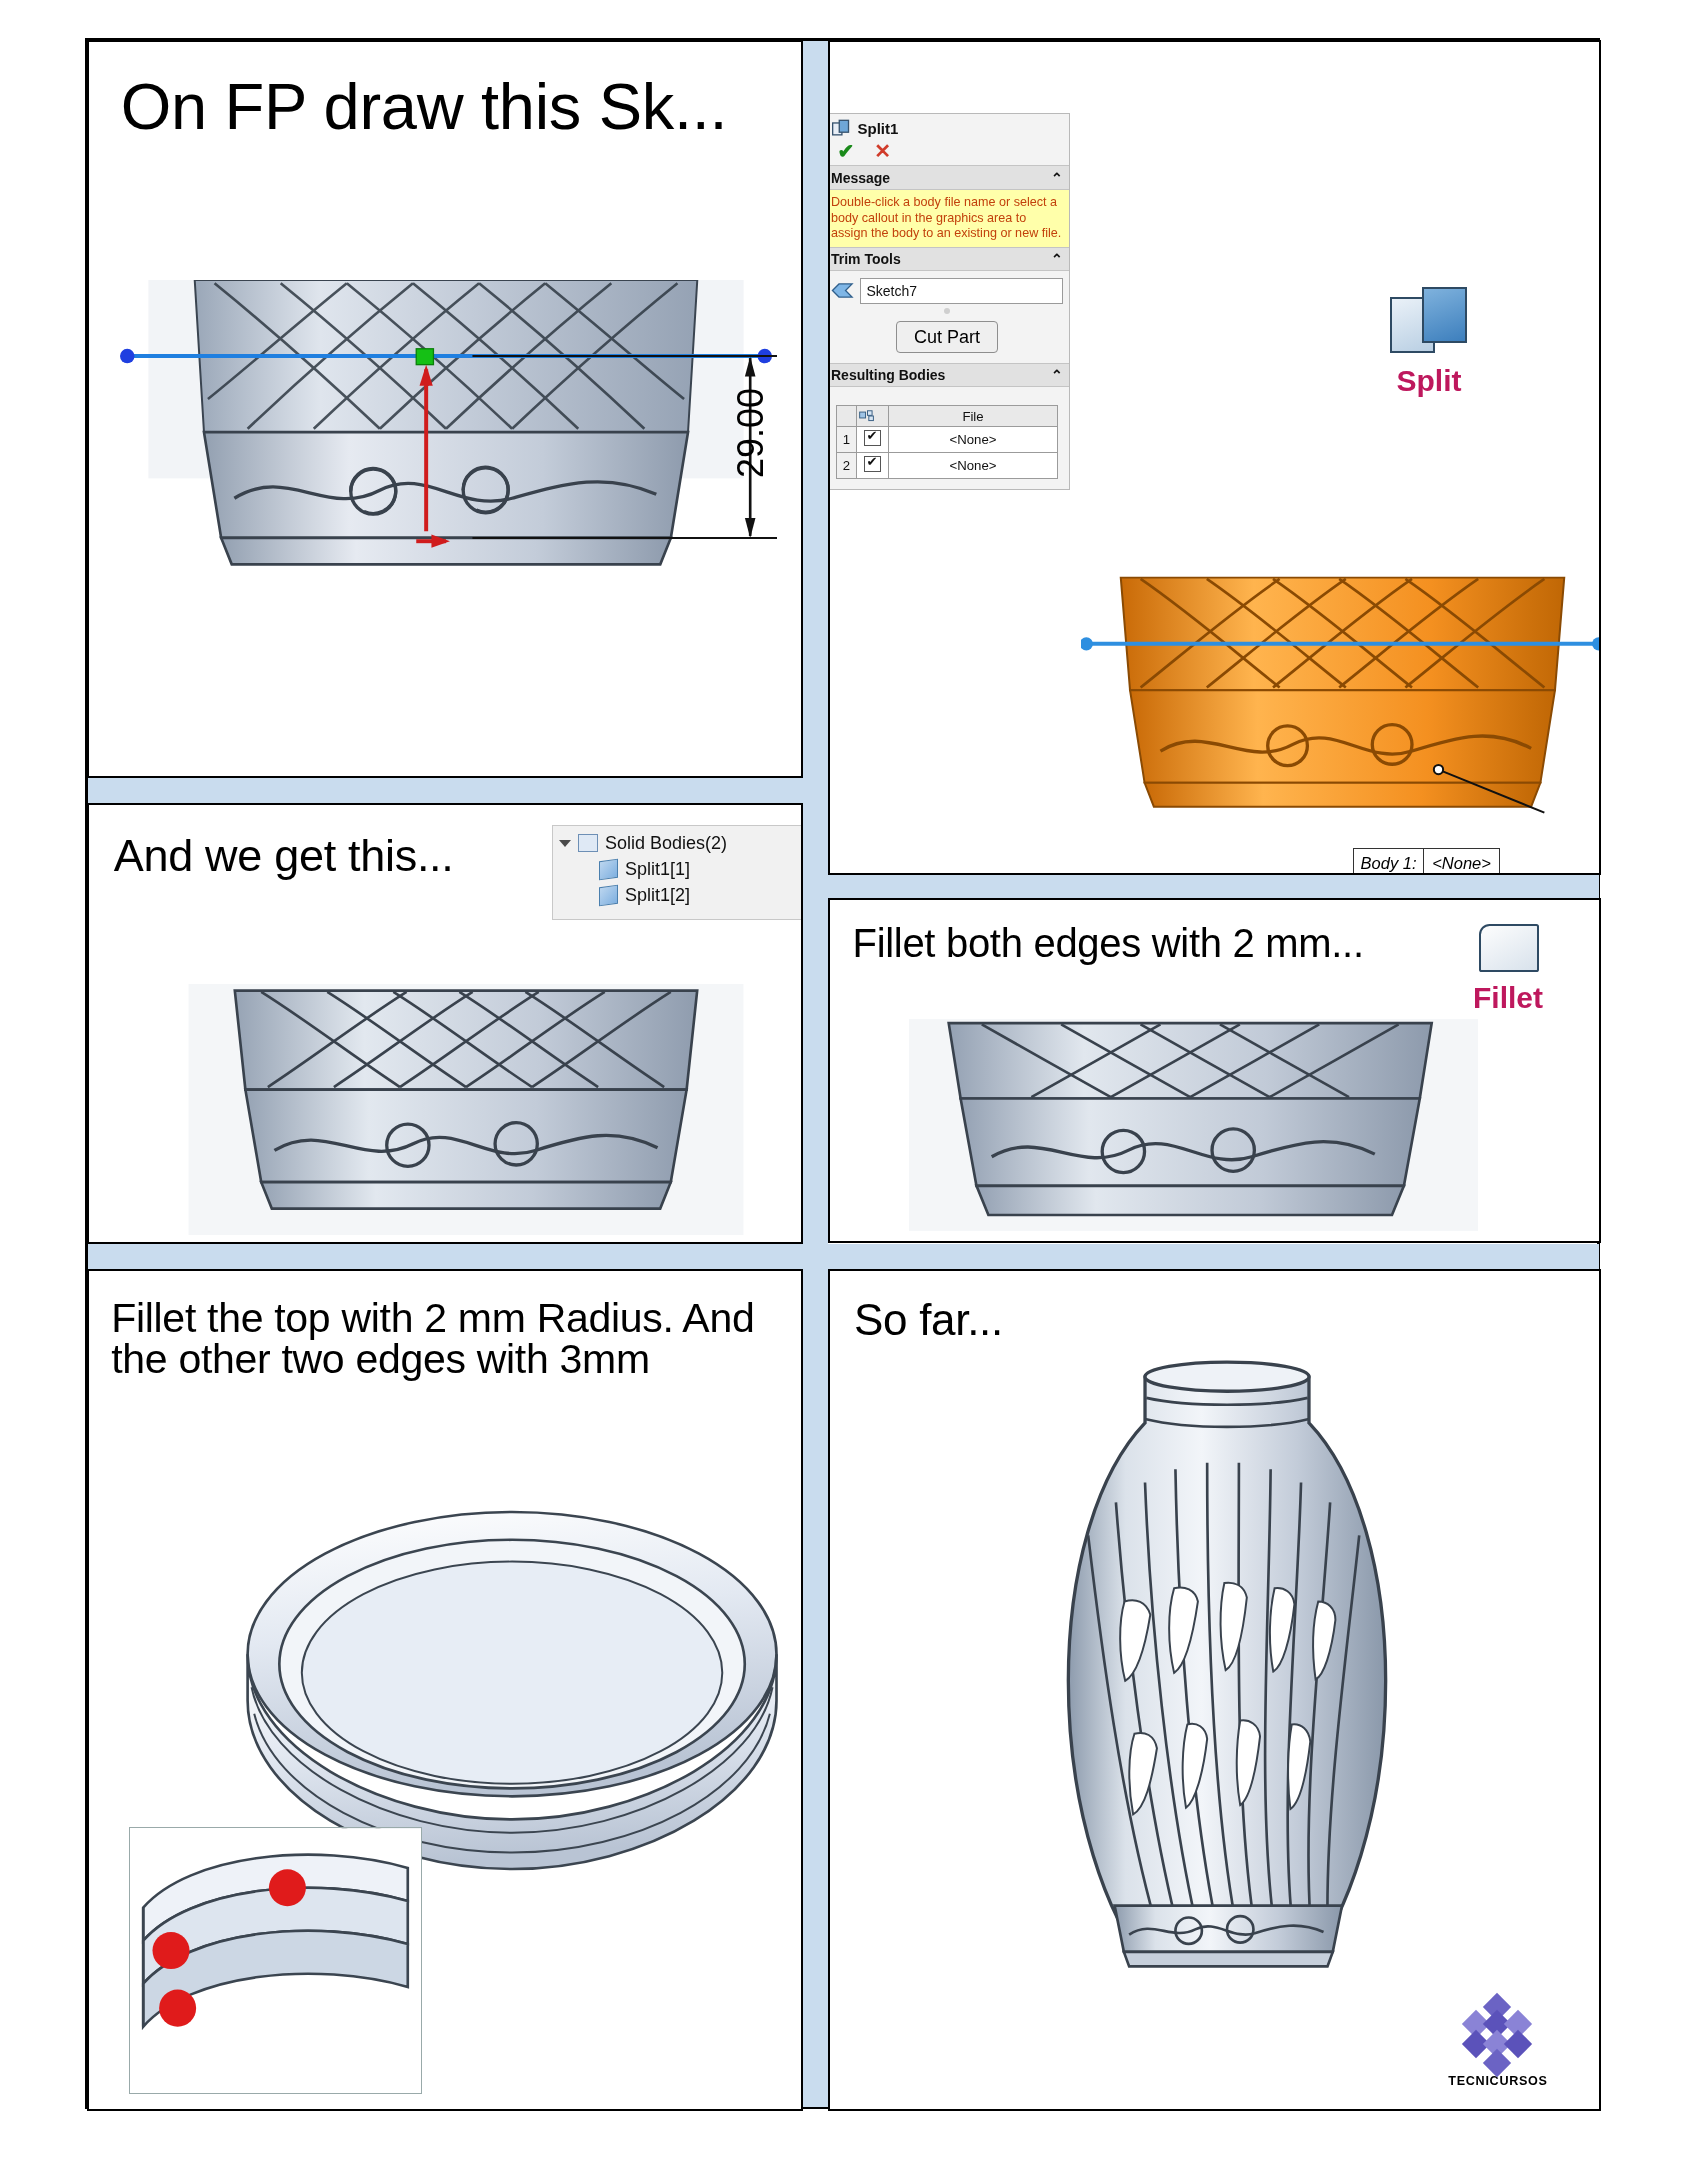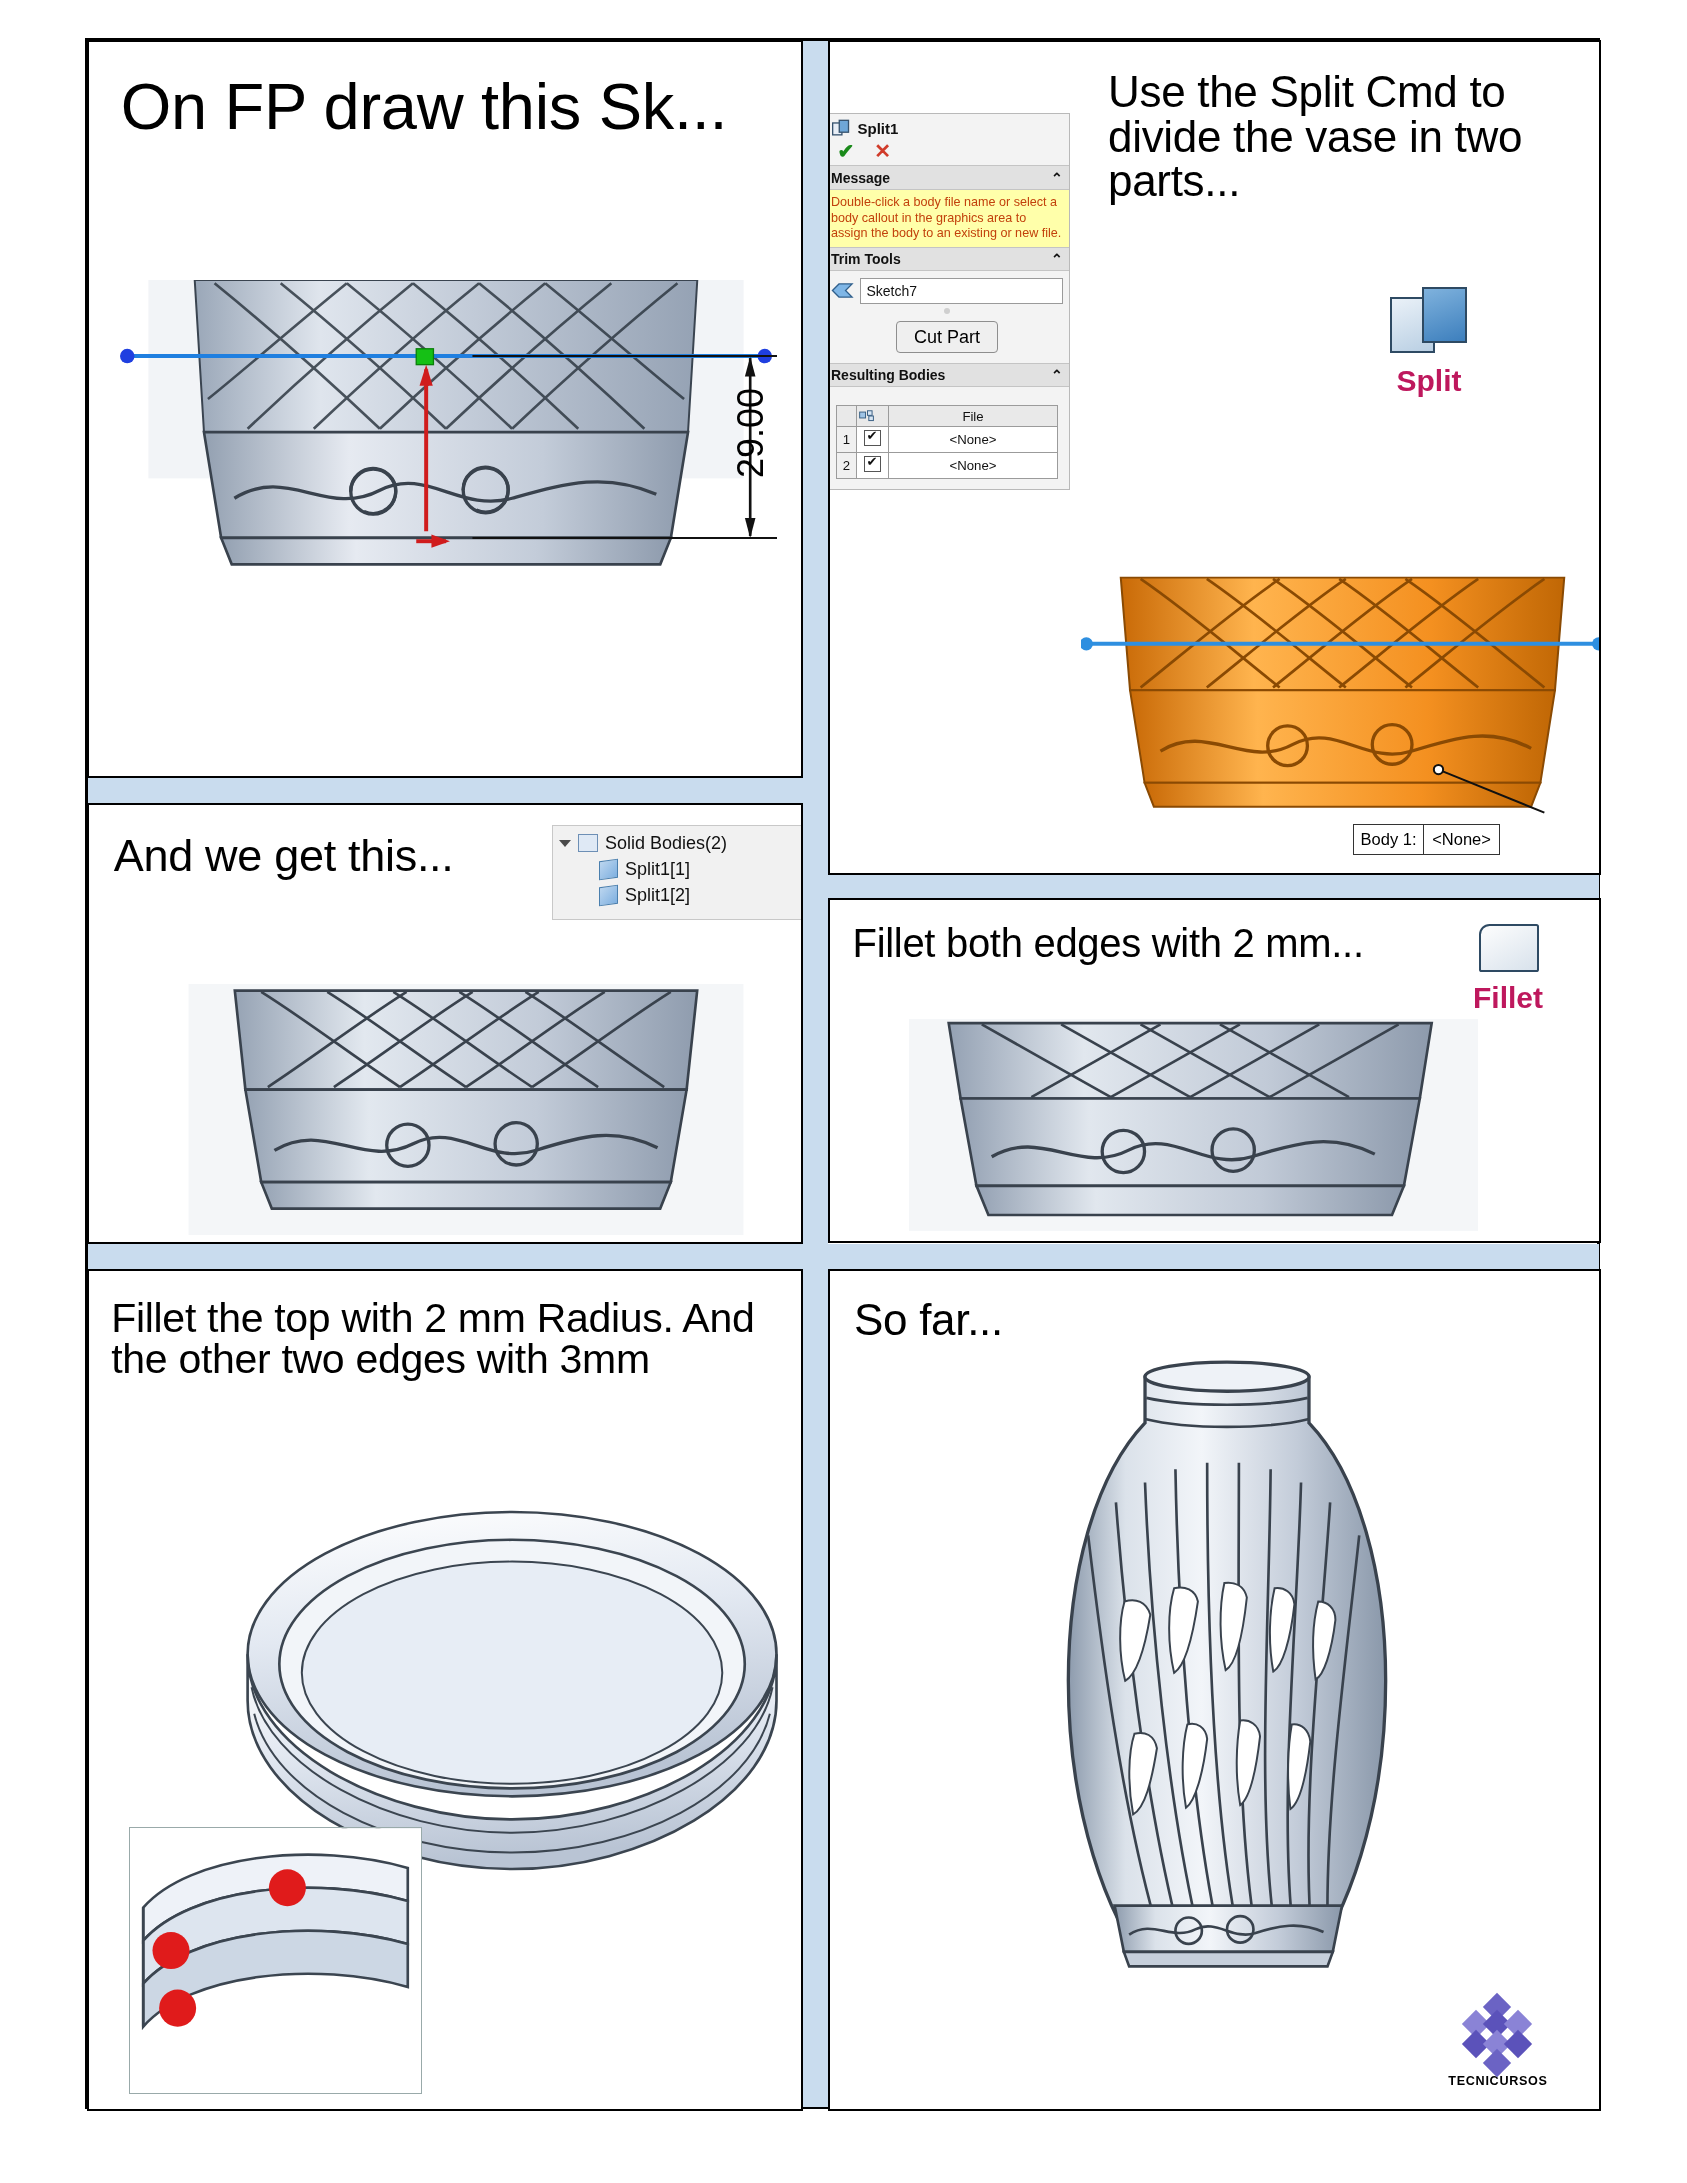--- a/index.html
+++ b/index.html
@@ -343,21 +343,20 @@
         <line x1="960" y1="118" x2="960" y2="387" stroke="#111" stroke-width="4"></line>
         <polygon points="960,116 952,146 968,146" fill="#111"></polygon>
         <polygon points="960,390 952,360 968,360" fill="#111"></polygon>
       </svg>
       <div style="position:absolute; left:615px; top:198px; font-size:36px; transform:rotate(-90deg); transform-origin:left top; font-family:'Liberation Sans',sans-serif;">29.00</div>
     </div>
   </div>
 
   <div class="panel" style="left:740px; top:-1.3px; width:773px; height:835px;">
 
-    <div class="ptitle" style="position:absolute; left:278px; top:28px; width:463px; font-size:44px;">Use the Split Cmd to divide the vase in two parts...</div>
 
     <div class="split-icon" style="left:490px; top:245px; width:218px;">
       <div class="split-glyph">
         <div class="b1"></div>
         <div class="b2"></div>
       </div>
       <div class="icon-cap">Split</div>
     </div>
 
     <div class="render" style="left:251px; top:529px; width:523px; height:278px;">
@@ -391,21 +390,21 @@
         </g>
         <path d="M96,320 L694,320 L680,356 L110,356 Z" fill="url(#orange1)" stroke="#8a4a03" stroke-width="3"></path>
         <line x1="0" y1="110" x2="790" y2="110" stroke="#2e8fe0" stroke-width="6"></line>
         <circle cx="8" cy="110" r="10" fill="#2e8fe0"></circle>
         <circle cx="782" cy="110" r="10" fill="#2e8fe0"></circle>
         <line x1="540" y1="300" x2="700" y2="365" stroke="#111" stroke-width="3"></line>
         <circle cx="540" cy="300" r="7" fill="#fff" stroke="#111" stroke-width="3"></circle>
       </svg>
     </div>
 
-    <div class="callout" style="left:523px; top:782px;">
+    <div class="callout" style="left:523px; top:806px;font-style:italic;">
       <div class="lbl">Body  1:</div>
       <div class="val">&lt;None&gt;</div>
     </div>
 
     <div class="pm" style="left:-6.6px; top:71px; width:245px;">
       <div class="pm-header">
         <span class="pm-icon">
           <svg viewBox="0 0 28 28" width="18.5" height="18.5">
             <rect x="1" y="6" width="14" height="18" fill="#e8eef6" stroke="#37536e" stroke-width="2"></rect>
             <rect x="11" y="2" width="14" height="18" fill="#6fa7d8" stroke="#37536e" stroke-width="2"></rect>

